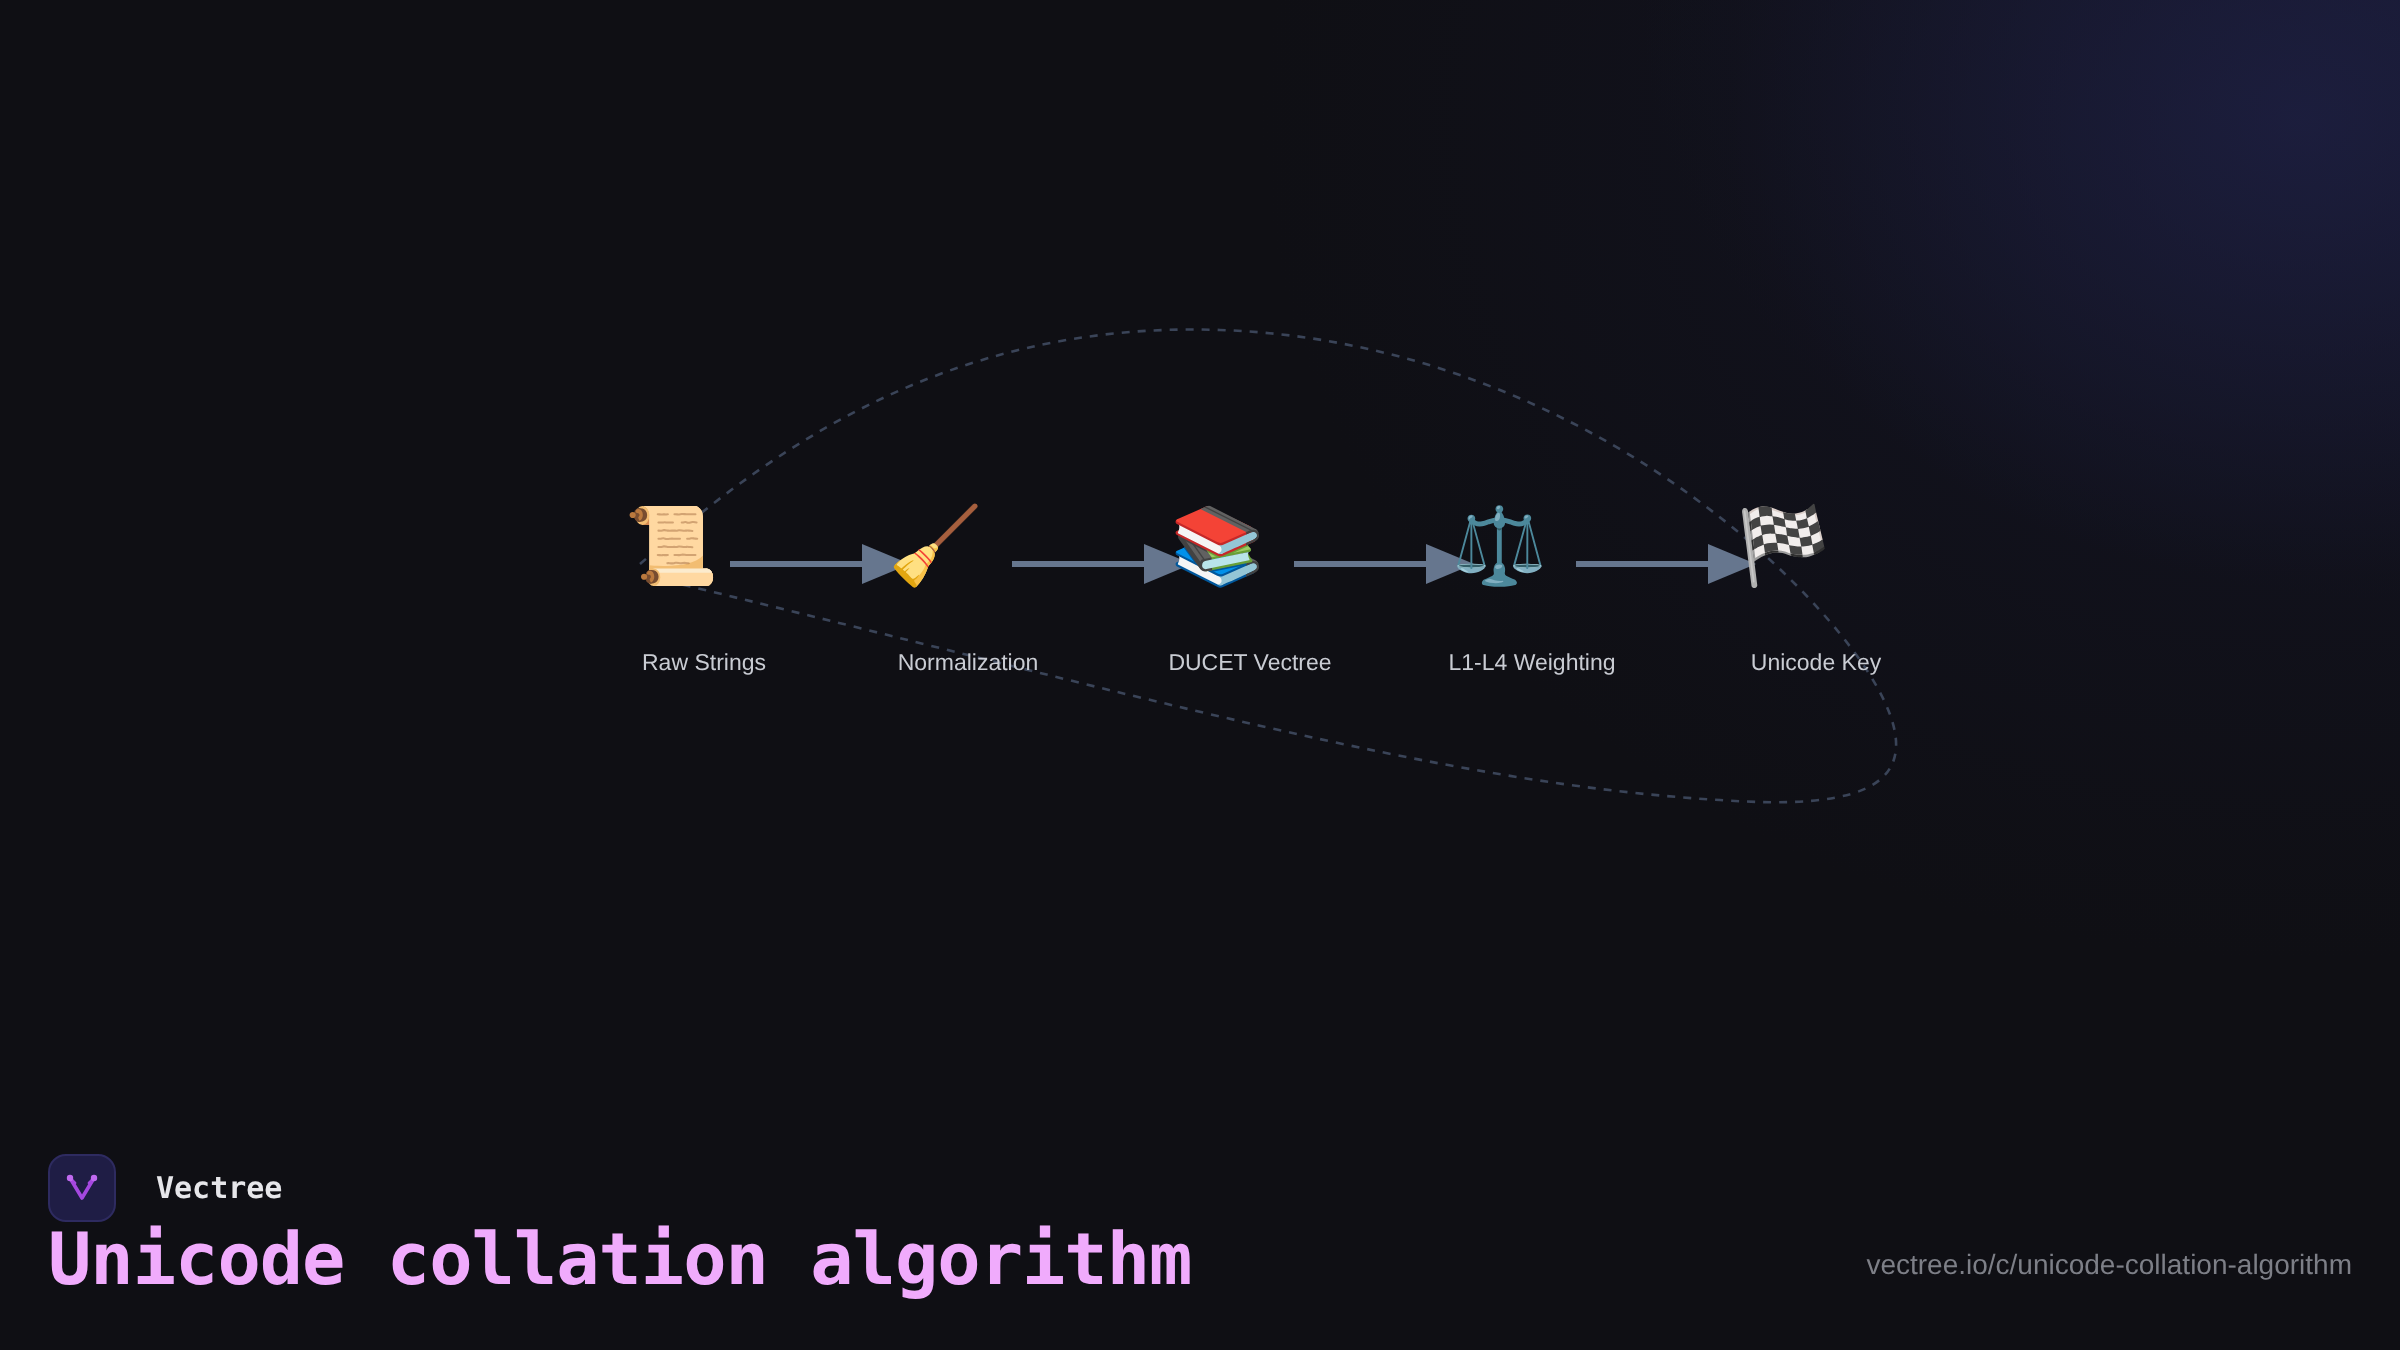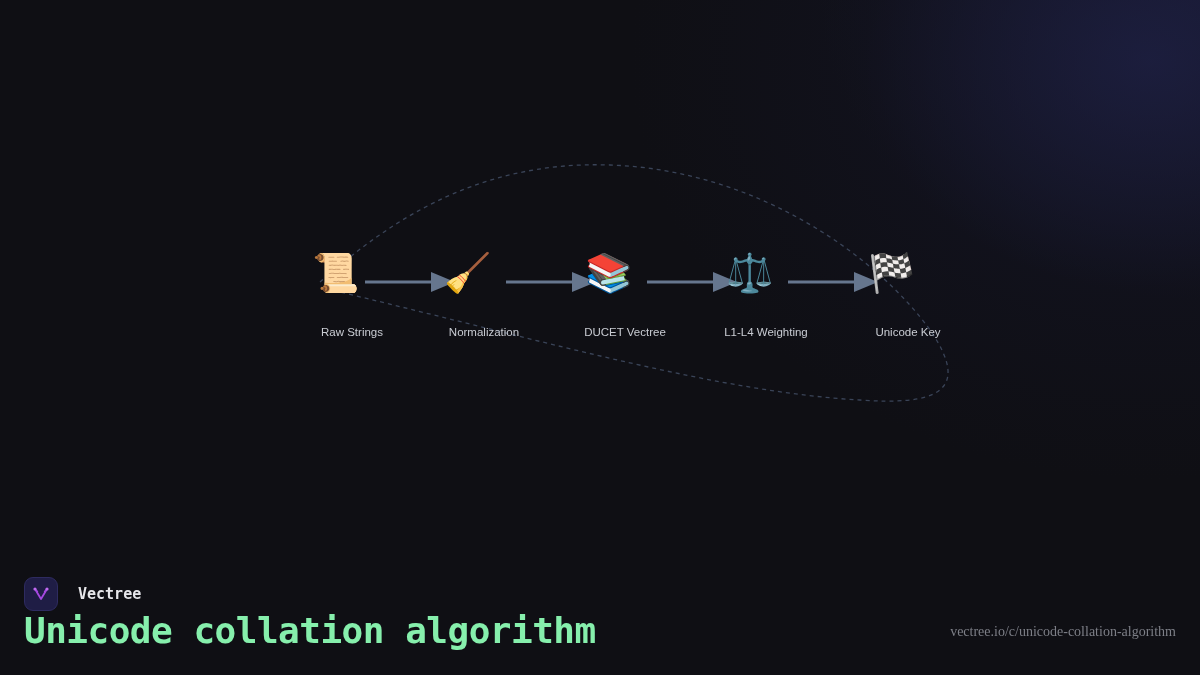--- a/index.html
+++ b/index.html
@@ -43,26 +43,26 @@
       border: 1px solid #2e2b60;
       display: flex; align-items: center; justify-content: center;
     }
     .brand-name {
       font-family: "DejaVu Sans Mono", monospace;
       font-weight: bold; font-size: 15px; color: #e6e6ea;
     }
     .title {
       position: absolute; left: 24px; top: 610px;
       font-family: "DejaVu Sans Mono", monospace;
-      font-weight: bold; font-size: 36px; color: #86efac;
+      font-weight: bold; font-size: 36px; color: #f0abfc;
       letter-spacing: -0.5px;
     }
     .url {
       position: absolute; right: 24px; top: 624px;
-      font-family: Liberation Serif, serif;
+      font-family: Liberation Sans, sans-serif;
       font-size: 14px; color: #7d7f87;
     }
   </style>
 </head>
 <body>
 
 <div class="bg-glow"></div>
 
 <div class="diagram">
   <svg width="1200" height="675" style="position:absolute;left:0;top:0;">

